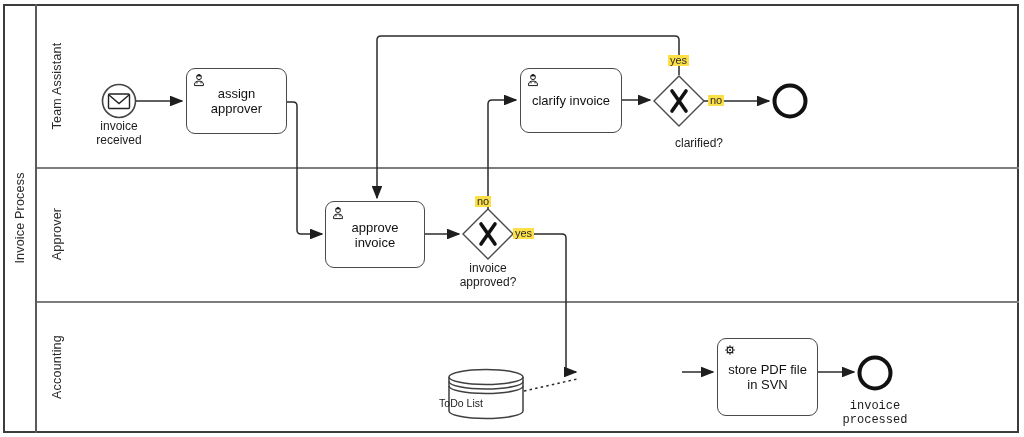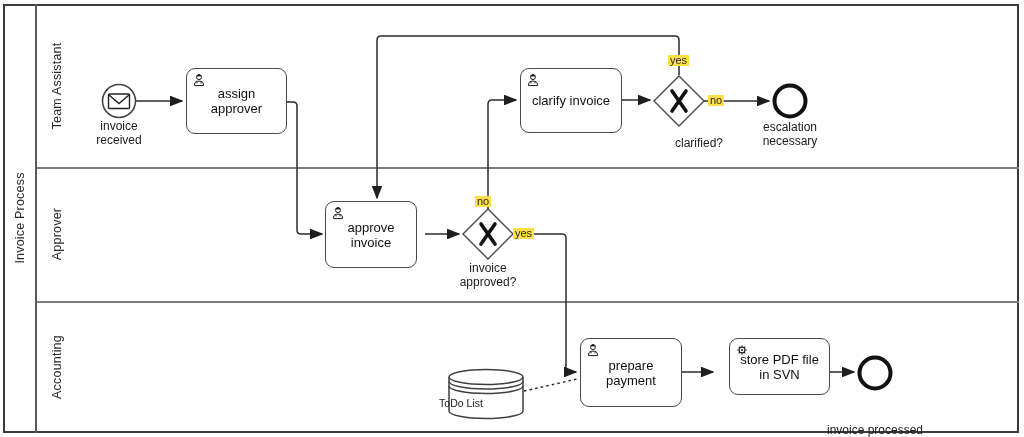--- a/index.html
+++ b/index.html
@@ -111,60 +111,48 @@
     <svg class="task-icon" viewBox="0 0 14 14" stroke="#1a1a1a" stroke-width="1" fill="none">
       <circle cx="7" cy="4.2" r="2.4"></circle>
         <path d="M4.9,2.9 a2.4,2.4 0 0 1 4.2,0 z" fill="#1a1a1a"></path>
       <path d="M2.6,12.6 v-1.6 c0-1.9 2-2.9 4.4-2.9 s4.4,1 4.4,2.9 v1.6 z"></path>
         <path d="M5,8.6 v1.8 M9,8.6 v1.8"></path>
     </svg>
     <div class="task-label">assign
 approver</div>
   </div>
 
-  <div class="task" style="left:325px;top:201px;width:92px;height:67px;">
+  <div class="task" style="left:325px;top:201px;width:100px;height:67px;">
     <svg class="task-icon" viewBox="0 0 14 14" stroke="#1a1a1a" stroke-width="1" fill="none">
       <circle cx="7" cy="4.2" r="2.4"></circle>
         <path d="M4.9,2.9 a2.4,2.4 0 0 1 4.2,0 z" fill="#1a1a1a"></path>
       <path d="M2.6,12.6 v-1.6 c0-1.9 2-2.9 4.4-2.9 s4.4,1 4.4,2.9 v1.6 z"></path>
         <path d="M5,8.6 v1.8 M9,8.6 v1.8"></path>
     </svg>
     <div class="task-label">approve
 invoice</div>
   </div>
 
-  <div class="task" style="left:580px;top:338px;width:102px;height:69px;">
-    <svg class="task-icon" viewBox="0 0 14 14" stroke="#1a1a1a" stroke-width="1" fill="none">
-      <circle cx="7" cy="4.2" r="2.4"></circle>
-        <path d="M4.9,2.9 a2.4,2.4 0 0 1 4.2,0 z" fill="#1a1a1a"></path>
-      <path d="M2.6,12.6 v-1.6 c0-1.9 2-2.9 4.4-2.9 s4.4,1 4.4,2.9 v1.6 z"></path>
-        <path d="M5,8.6 v1.8 M9,8.6 v1.8"></path>
-    </svg>
-    <div class="task-label">prepare
-payment</div>
-  </div>
 
-  <div class="task" style="left:717px;top:338px;width:101px;height:57px;margin-left:12px;">
+  <div class="task" style="left:717px;top:338px;width:101px;height:78px;">
     <svg class="task-icon" viewBox="0 0 14 14" stroke="#1a1a1a" stroke-width="1.1" fill="none">
       <circle cx="7" cy="7" r="2.9"></circle>
         <circle cx="7" cy="7" r="1" fill="#1a1a1a" stroke="none"></circle>
       <path d="M10.2,7 H11.8 M7,2.2 V3.8 M7,10.2 V11.8 M2.2,7 H3.8 M9.1,4.9 L10.3,3.7 M3.7,3.7 L4.9,4.9 M9.1,9.1 L10.3,10.3 M3.7,10.3 L4.9,9.1"></path>
     </svg>
     <div class="task-label">store PDF file
 in SVN</div>
   </div>
 
   <div class="node-label" style="left:79px;top:120px;width:80px;">invoice
 received</div>
-  <div class="node-label" style="left:750px;top:121px;width:80px;">escalation
-necessary</div>
   <div class="node-label" style="left:633px;top:137px;width:90px;text-align:right;">clarified?</div>
   <div class="node-label" style="left:448px;top:262px;width:80px;">invoice
 approved?</div>
-  <div class="node-label" style="left:815px;top:424px;width:120px;">invoice processed</div>
+  <div class="node-label" style="left:815px;top:400px;width:120px;font-family:Liberation Mono, monospace;">invoice processed</div>
   <div class="store-label" style="left:421px;top:397px;width:80px;">ToDo List</div>
 
   <div class="edge-label" style="left:668px;top:55px;">yes</div>
   <div class="edge-label" style="left:708px;top:95px;">no</div>
   <div class="edge-label" style="left:475px;top:196px;">no</div>
   <div class="edge-label" style="left:513px;top:228px;">yes</div>
 
 </div>
 
 </body></html>

